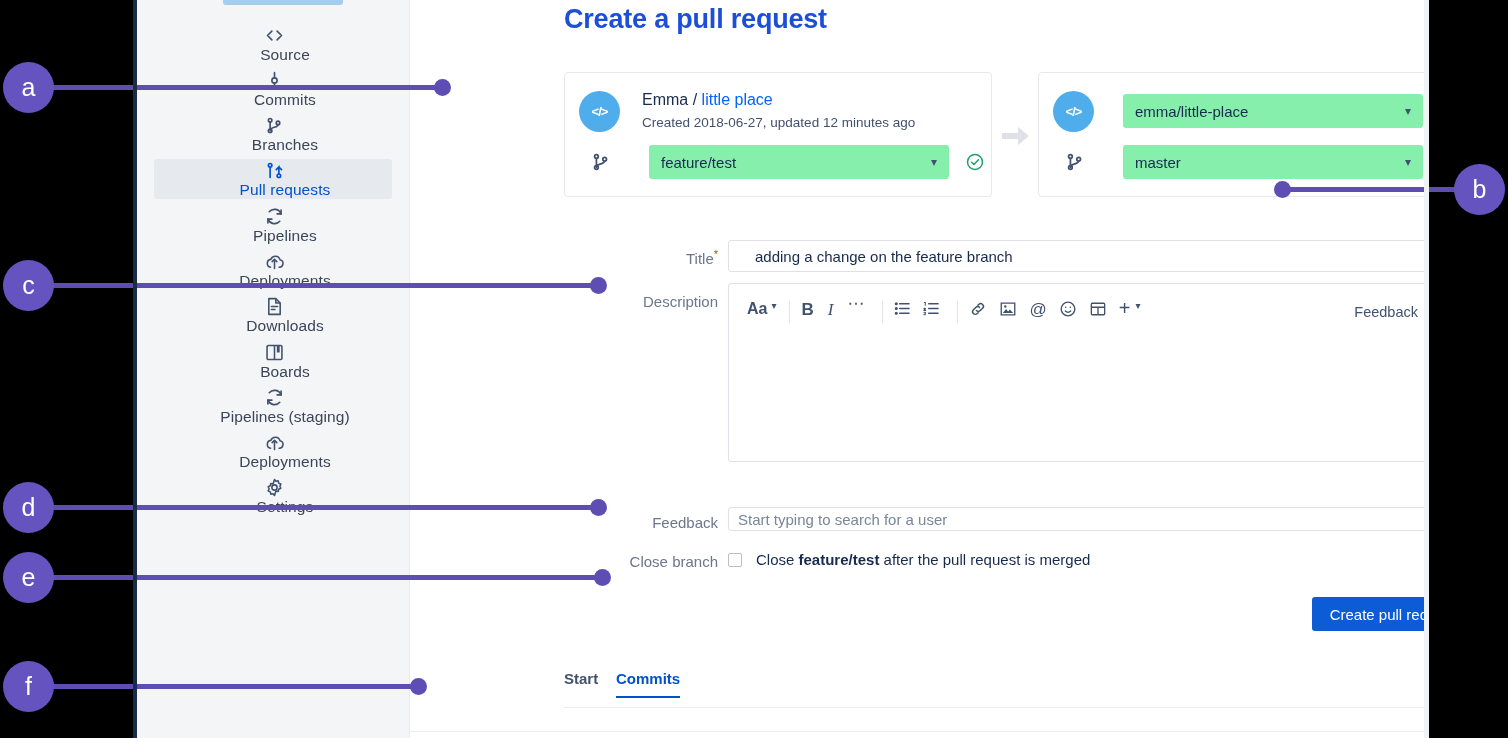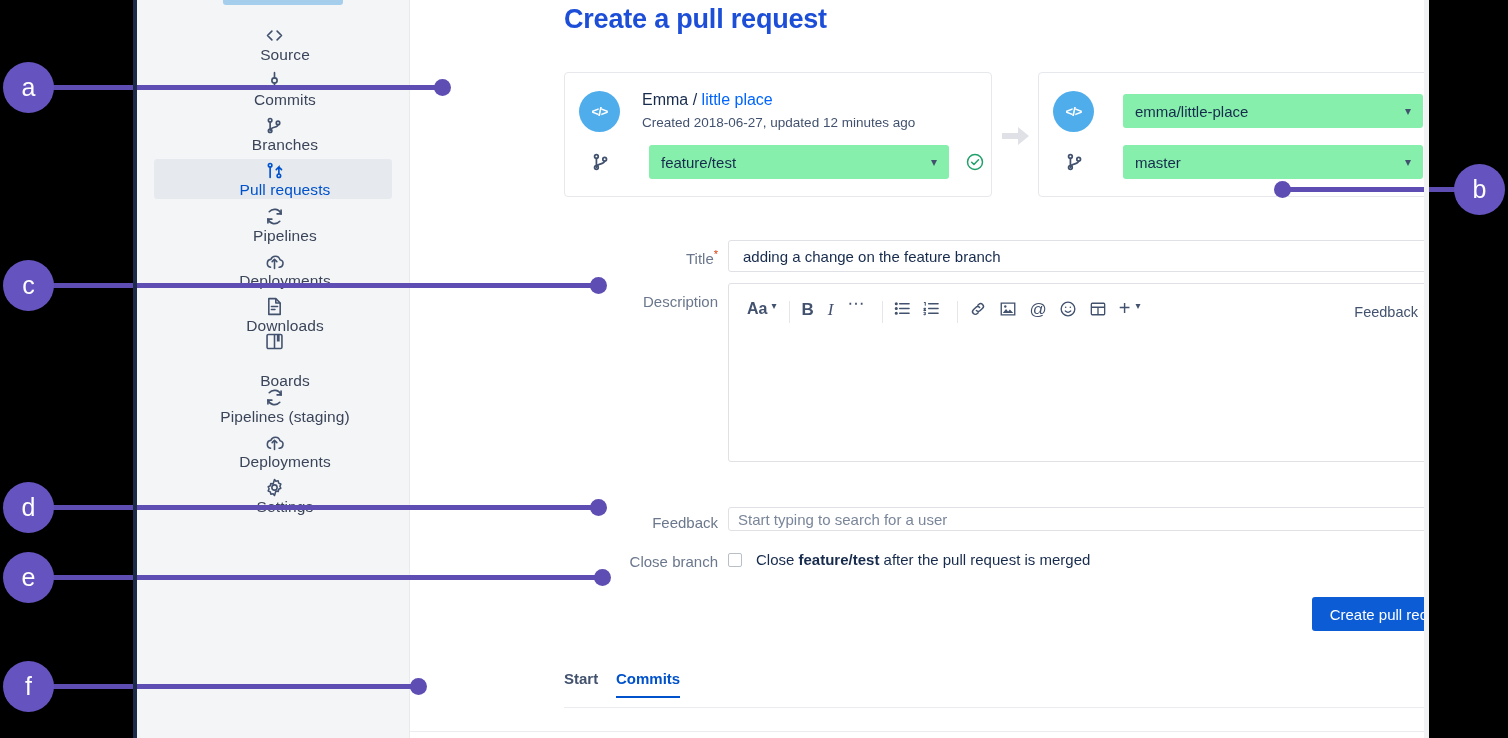--- a/index.html
+++ b/index.html
@@ -35,21 +35,21 @@
   .repo-line{position:absolute;font-size:16px;color:#172b4d;white-space:nowrap;}
   .repo-line a{color:#0065ff;text-decoration:none;}
   .repo-sub{position:absolute;font-size:13.5px;color:#42526e;white-space:nowrap;}
   .sel{position:absolute;height:34px;background:#86efac;border-radius:3px;display:flex;align-items:center;padding:0 12px;box-sizing:border-box;color:#172b4d;font-size:15px;}
   .sel .caret{margin-left:auto;color:#42526e;font-size:12px;line-height:1;}
   .ok-check{position:absolute;width:20px;height:20px;color:#22a06b;}
 
   
   .form-label{position:absolute;font-size:15px;color:#6b778c;text-align:right;white-space:nowrap;}
   .req{color:#de350b;font-size:11px;vertical-align:super;}
-  #title-input{position:absolute;left:318px;top:240px;width:736px;height:32px;border:1px solid #dfe1e6;border-radius:3px;background:#fff;box-sizing:border-box;display:flex;align-items:center;padding:0 14px;font-size:15px;color:#172b4d;}
+  #title-input{position:absolute;left:318px;top:240px;width:736px;height:32px;border:1px solid #dfe1e6;border-radius:3px;background:#fff;box-sizing:border-box;display:flex;align-items:center;padding:0 26px;font-size:15px;color:#172b4d;}
   #desc-box{position:absolute;left:318px;top:283px;width:736px;height:179px;border:1px solid #dfe1e6;border-radius:3px;background:#fff;box-sizing:border-box;}
   #desc-toolbar{position:absolute;left:0;top:0;width:100%;height:56px;display:flex;align-items:center;padding-left:18px;box-sizing:border-box;color:#42526e;}
   .tb-btn{display:flex;align-items:flex-start;justify-content:center;height:24px;margin-right:6px;color:#42526e;}
   .tb-sep{width:1px;height:22px;background:#e4e6ea;margin:0 11px;}
   .tb-txt{font-size:16px;font-weight:600;}
   #tb-feedback{margin-left:auto;font-size:14.5px;color:#42526e;padding-right:6px;}
   #tb-help{font-size:18px;font-weight:700;color:#42526e;margin-right:28px;}
 
   #rev-input{position:absolute;left:318px;top:507px;width:736px;height:24px;border:1px solid #dfe1e6;border-radius:3px;background:#fff;box-sizing:border-box;display:flex;align-items:center;padding:0 9px;font-size:15px;color:#7a8699;}
 
@@ -141,21 +141,21 @@
       <div class="nav-item" style="top: 295px;">
         <span class="nav-ico">
           <svg viewBox="0 0 24 24" width="21" height="21" fill="none" stroke="currentColor" stroke-width="1.8" stroke-linejoin="round">
             <path d="M5.5 3h8l5 5v13h-13z"></path>
             <path d="M13.5 3v5h5"></path>
             <path d="M8.5 12h7M8.5 15.5h4" stroke-linecap="round"></path>
           </svg>
         </span>
         <span class="nav-lbl">Downloads</span>
       </div>
-      <div class="nav-item" style="top: 330px; gap: 20px;">
+      <div class="nav-item" style="top: 341px;">
         <span class="nav-ico">
           <svg viewBox="0 0 24 24" width="21" height="21" fill="none" stroke="currentColor" stroke-width="1.8">
             <rect x="3.5" y="4" width="17" height="16" rx="1.5"></rect>
             <path d="M12 4v16"></path>
             <path d="M16.3 4v8" stroke-width="3.2"></path>
           </svg>
         </span>
         <span class="nav-lbl">Boards</span>
       </div>
       <div class="nav-item" style="top: 386px;">

